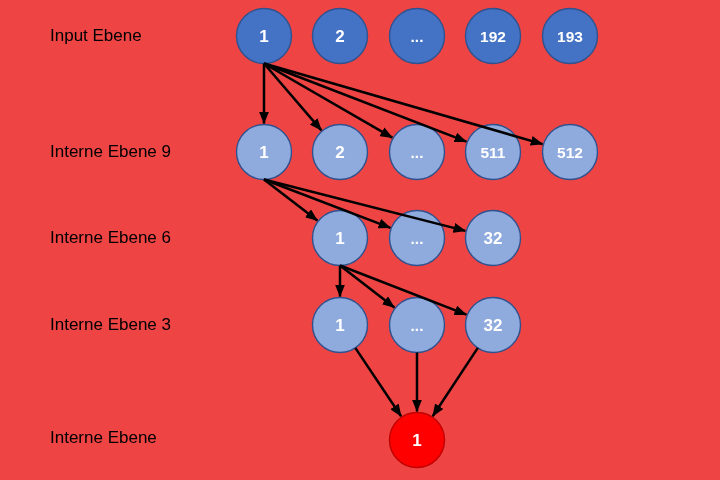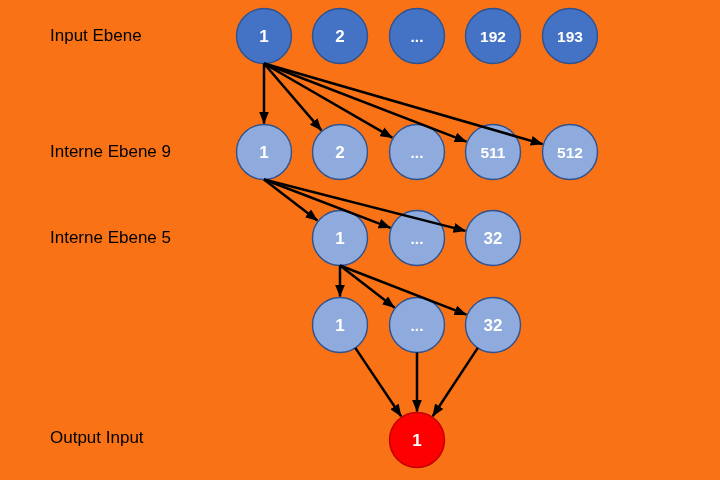--- a/index.html
+++ b/index.html
@@ -5,21 +5,21 @@
   html, body {
     margin: 0;
     padding: 0;
     background: #FFFFFF;
     font-family: "Liberation Sans", sans-serif;
   }
   .canvas {
     position: relative;
     width: 720px;
     height: 480px;
-    background: #f97316;
+    background: #ef4444;
     overflow: hidden;
   }
   .layer-label {
     position: absolute;
     left: 50px;
     height: 24px;
     line-height: 24px;
     font-size: 17px;
     color: #000000;
     white-space: nowrap;
@@ -34,22 +34,23 @@
     font-weight: 700;
     text-anchor: middle;
   }
 </style>
 </head>
 <body>
 
 <div class="canvas">
   <div class="layer-label" style="top:24px">Input Ebene</div>
   <div class="layer-label" style="top:140px">Interne Ebene 9</div>
-  <div class="layer-label" style="top:226px">Interne Ebene 5</div>
-  <div class="layer-label" style="top:426px">Output Input</div>
+  <div class="layer-label" style="top:226px">Interne Ebene 6</div>
+  <div class="layer-label" style="top:313px">Interne Ebene 3</div>
+  <div class="layer-label" style="top:426px">Interne Ebene</div>
   <svg id="diagram-svg" width="720" height="480" viewBox="0 0 720 480">
       <defs>
         <marker id="arrowhead" viewBox="0 0 10 8" refX="9.5" refY="4" markerWidth="5" markerHeight="4" orient="auto">
           <path d="M0,0 L10,4 L0,8 Z" fill="#000000"></path>
         </marker>
       </defs>
       <g>
         <circle cx="264" cy="36" r="27.5" fill="#4472C4" stroke="#2F528F" stroke-width="1.4"></circle>
         <text x="264" y="41.5" class="node-text" font-size="17" fill="#FFFFFF">1</text>
         <circle cx="340" cy="36" r="27.5" fill="#4472C4" stroke="#2F528F" stroke-width="1.4"></circle>

